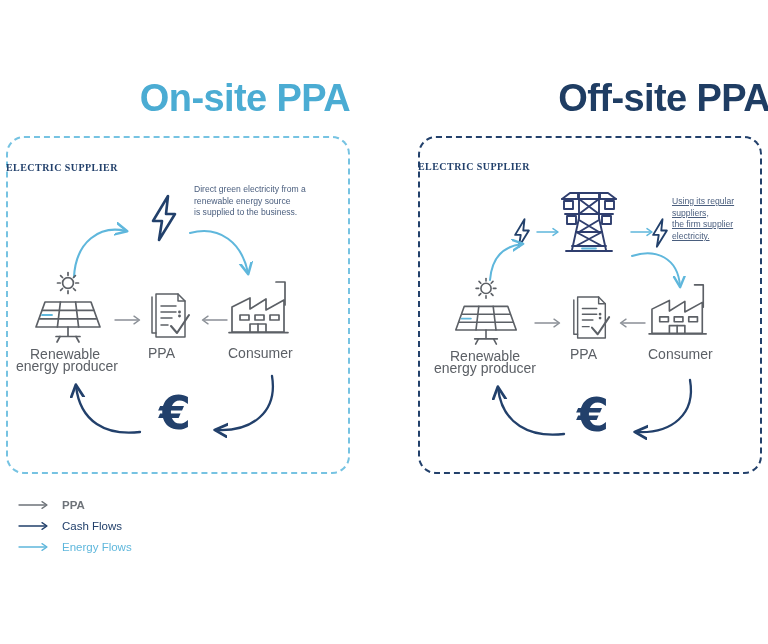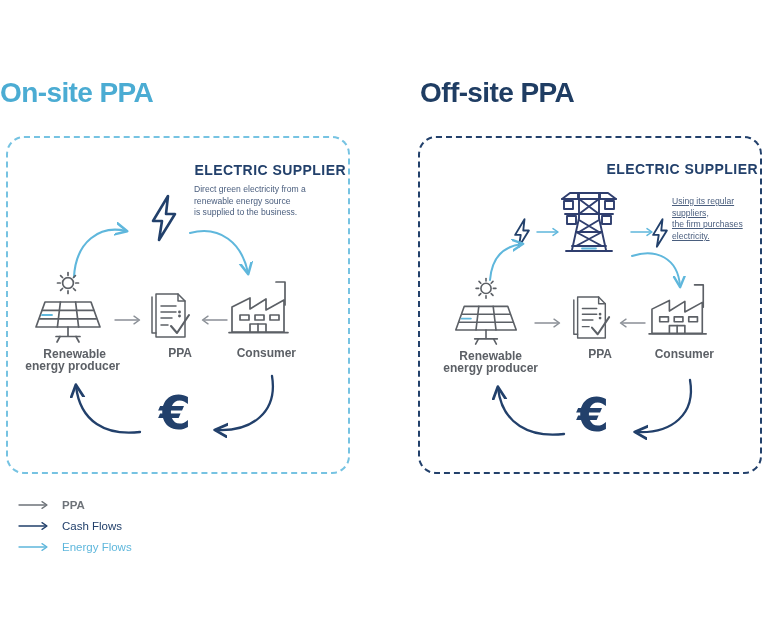--- a/index.html
+++ b/index.html
@@ -6,48 +6,48 @@
   body{
     width:768px;height:644px;background:#ffffff;overflow:hidden;
     font-family:"Liberation Sans","DejaVu Sans",sans-serif;
     -webkit-font-smoothing:antialiased;
   }
   .stage{position:relative;width:768px;height:644px;}
   .abs{position:absolute;}
 
   
   .title{
-    font-size:28px;font-weight:bold;letter-spacing:-0.6px;
-    text-align:left;white-space:nowrap;
+    font-size:38px;font-weight:bold;letter-spacing:-0.6px;
+    text-align:right;white-space:nowrap;
   }
   .title-onsite{color:#4BACD3;left:0;top:77px;width:350px;}
   .title-offsite{color:#1F3D63;left:420px;top:77px;width:350px;}
 
   
   .panel{
     border-style:dashed;border-width:2px;border-radius:18px;
     background:transparent;
   }
   .panel-left{left:6px;top:136px;width:340px;height:334px;border-color:#76C3E2;}
   .panel-right{left:418px;top:136px;width:340px;height:334px;border-color:#22406B;}
 
   .supplier-label{
-    font-size:14px;font-weight:bold;color:#22406B;letter-spacing:0.45px;
-    text-align:right;white-space:nowrap;
+    font-size:10px;font-weight:bold;color:#22406B;letter-spacing:0.45px;
+    text-align:left;white-space:nowrap;font-family:Liberation Serif, serif;
   }
 
   
   .note{
     font-size:8.6px;line-height:11.6px;color:#4A5E7E;
   }
   .note-r{color:#4A5E7E;}
 
   
   .nodelabel{
-    font-size:12px;font-weight:bold;color:#5C6066;text-align:right;
+    font-size:14px;font-weight:normal;color:#5C6066;text-align:left;
     line-height:11.5px;white-space:nowrap;
   }
 
   
   .euro{
     font-size:46px;font-weight:bold;color:#22406B;
     font-family:"DejaVu Sans",sans-serif;line-height:1;
   }
 
   
@@ -193,21 +193,21 @@
   <div class="abs title title-offsite">Off-site PPA</div>
 
   <div class="abs panel panel-right"></div>
 
   <div class="abs supplier-label" style="left:418px;top:161px;width:340px;">ELECTRIC SUPPLIER</div>
 
 
   <div class="abs note note-r" style="left:672px;top:196px;width:96px;text-decoration:underline;">
     <div>Using its regular</div>
     <div>suppliers,</div>
-    <div>the firm purchases</div>
+    <div>the firm supplier</div>
     <div>electricity.</div>
   </div>
 
   <div class="abs" style="left:512px;top:218px;">
     <svg width="20" height="30" viewBox="0 0 32 48">
       <path d="M20 2 L5 27 L14 27 L11 46 L27 20 L18 20 Z" fill="none" stroke="#22406B" stroke-width="3" stroke-linejoin="round" stroke-linecap="round"></path>
     </svg>
   </div>
 
   <div class="abs" style="left:536px;top:226px;">

